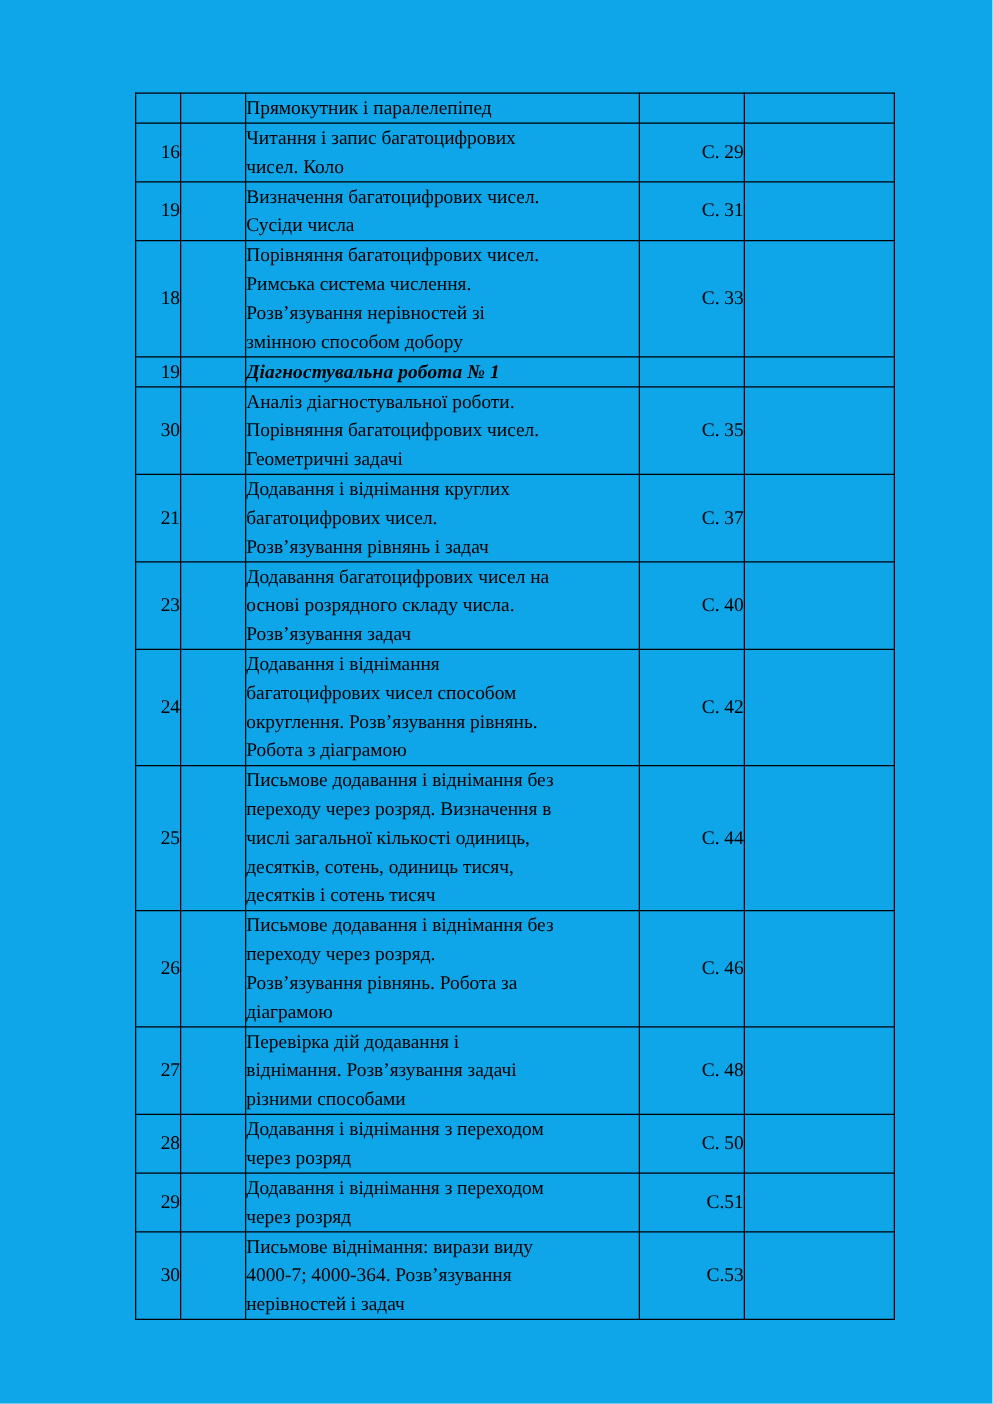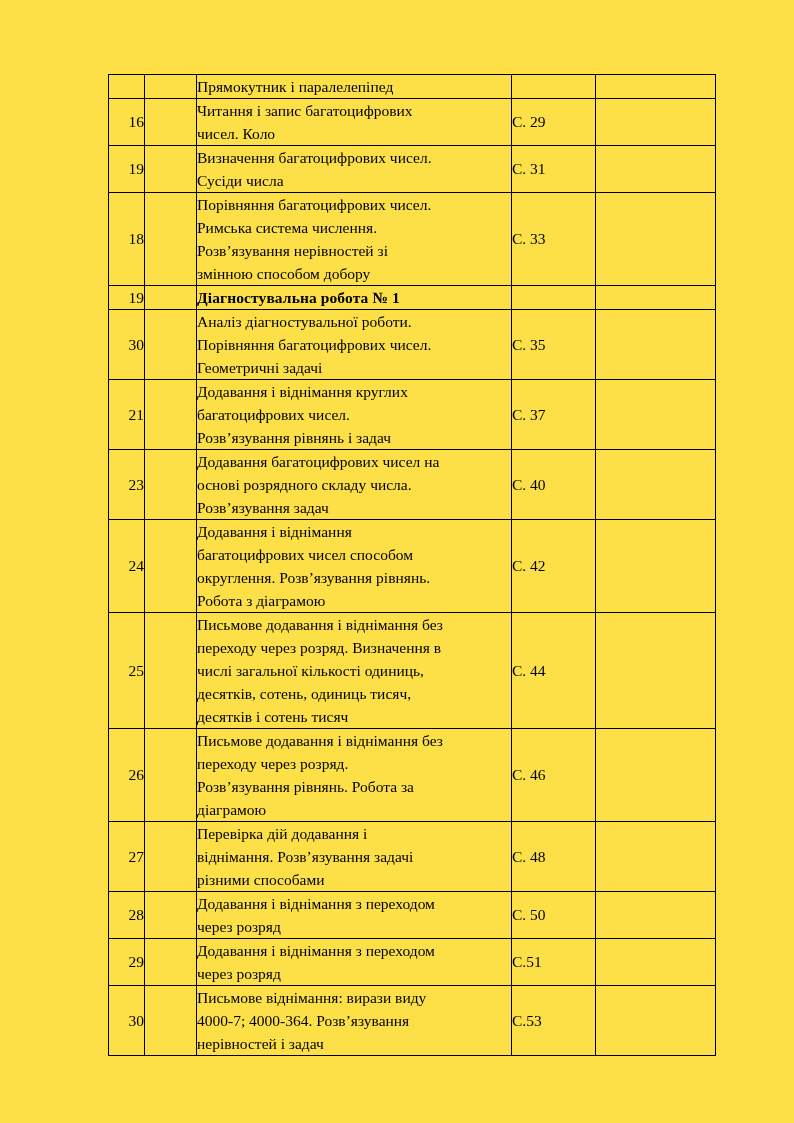--- a/index.html
+++ b/index.html
@@ -15,21 +15,21 @@
     color: #000000;
     position: relative;
     overflow: hidden;
   }
   .page {
     position: absolute;
     left: 0;
     top: 0;
     width: 794px;
     height: 1123px;
-    background: #fde047;
+    background: #0ea5e9;
   }
   .table-wrap {
     position: absolute;
     left: 108px;
     top: 74px;
     width: 607px;
   }
   table.plan {
     border-collapse: collapse;
     width: 607px;
@@ -57,33 +57,34 @@
     vertical-align: middle;
   }
   .cell-topic {
     vertical-align: top;
     padding: 2px 4px 2px 7px;
     text-align: left;
   }
   .cell-page {
     vertical-align: middle;
     padding: 2px 4px 2px 9px;
-    text-align: left;
+    text-align: right;
     white-space: nowrap;
   }
   .cell-note {
     vertical-align: middle;
   }
   .topic-line {
     display: block;
     line-height: 23px;
     white-space: nowrap;
   }
   tr.emphasis .cell-topic {
     font-weight: bold;
+    font-style: italic;
   }
   tr.emphasis .topic-line {
     letter-spacing: 0.1px;
   }
 </style>
 </head>
 <body>
 
 <div class="page">
   <div class="table-wrap">

